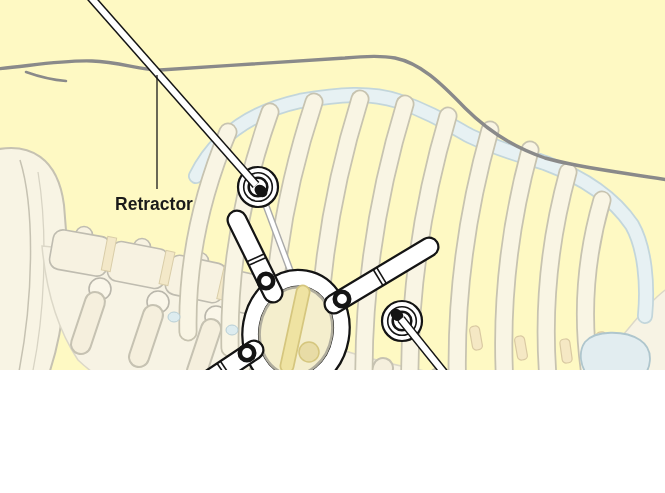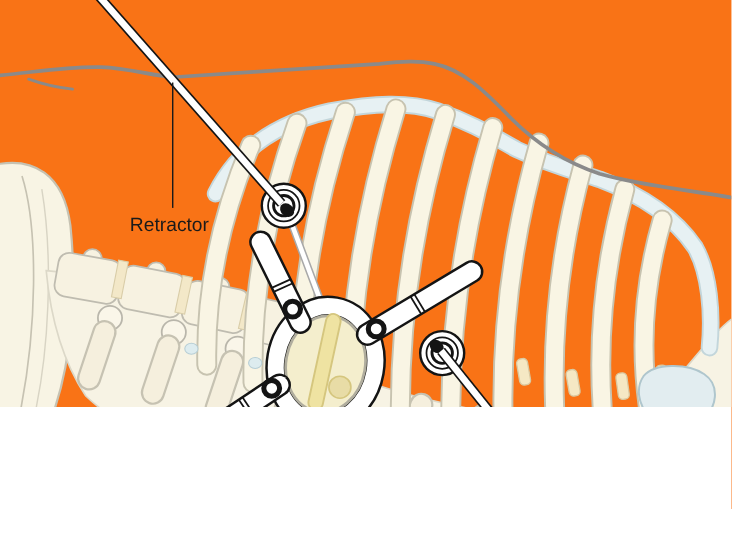--- a/index.html
+++ b/index.html
@@ -1,17 +1,17 @@
 <!DOCTYPE html>
 <html><head>
 <meta charset="utf-8">
 <style>
   html,body{margin:0;padding:0;background:#ffffff;}
-  .canvas{position:relative;width:665px;height:370px;overflow:hidden;background:#f97316;
-          font-family:"Liberation Sans",sans-serif;}
+  .canvas{position:relative;width:665px;height:370px;overflow:hidden;background:#fef9c3;
+          font-family:"Liberation Sans",sans-serif;font-weight:bold;}
   svg{position:absolute;left:0;top:0;display:block;}
   .label-text{font-family:"Liberation Sans",sans-serif;font-size:17.5px;fill:#1a1a1a;}
 </style>
 </head>
 <body>
 
 <div class="canvas">
 <svg width="665" height="493" viewBox="0 0 665 493">
   <defs>
     <path id="r1" d="M 228,132 Q 186,232 188,332"></path>

